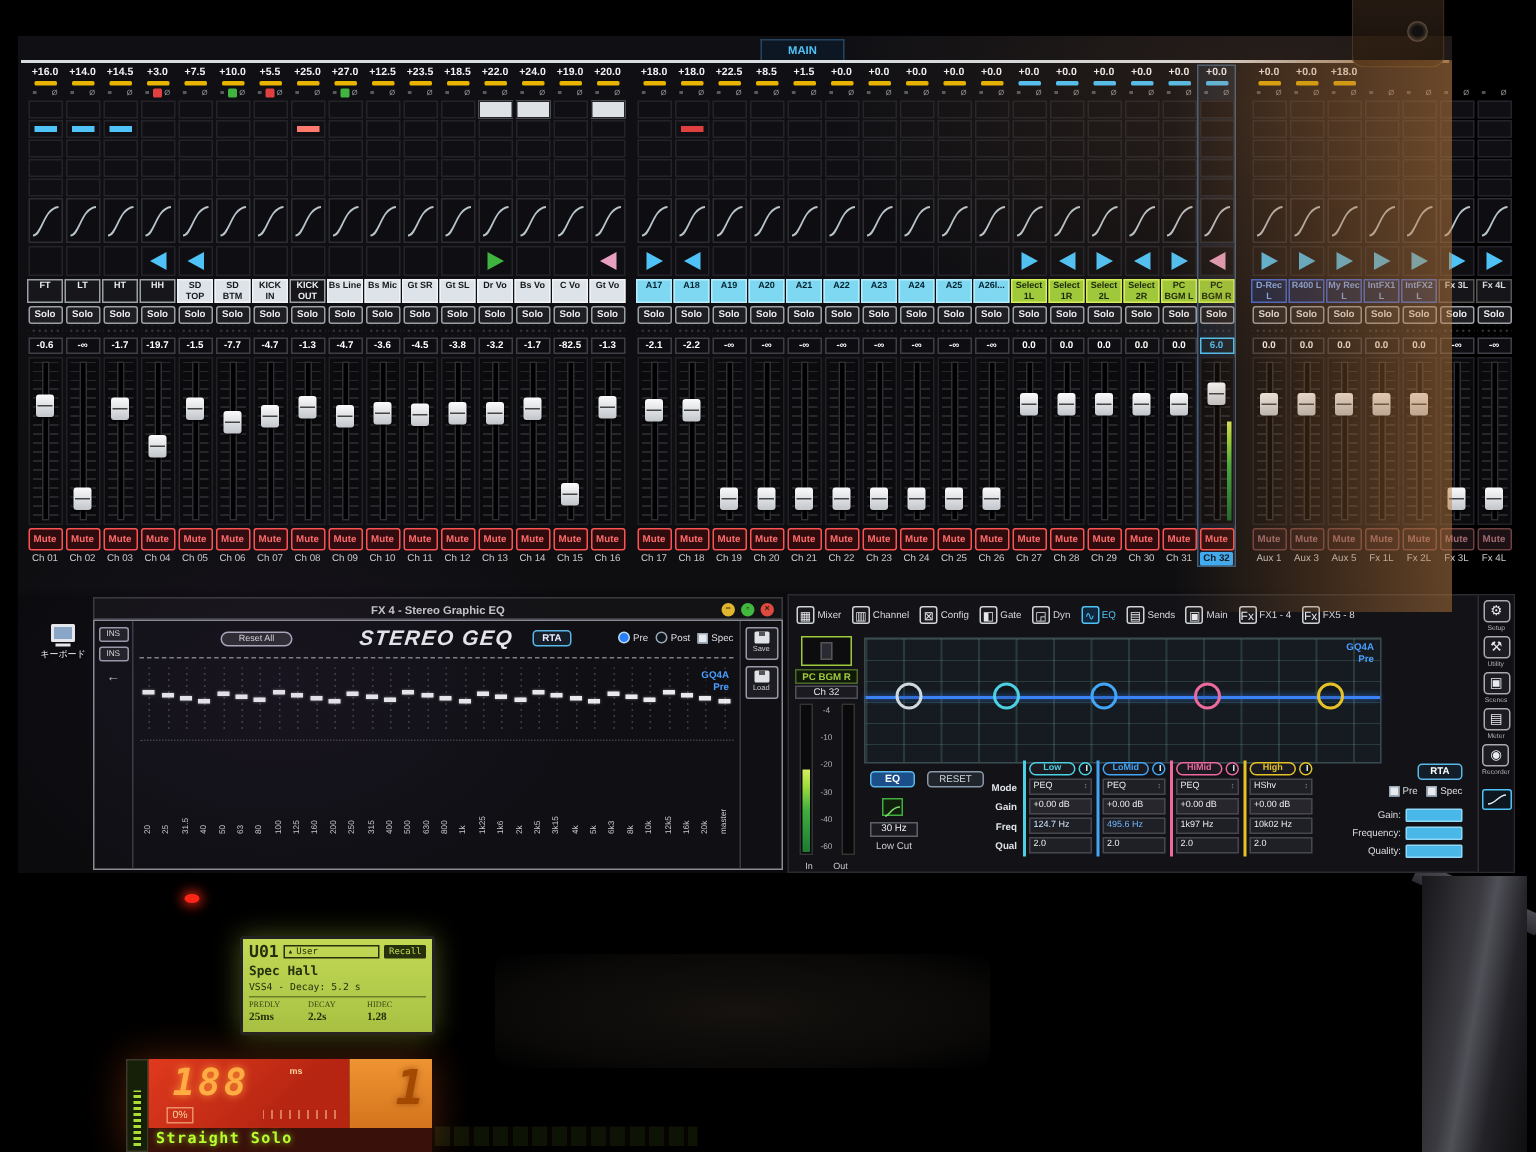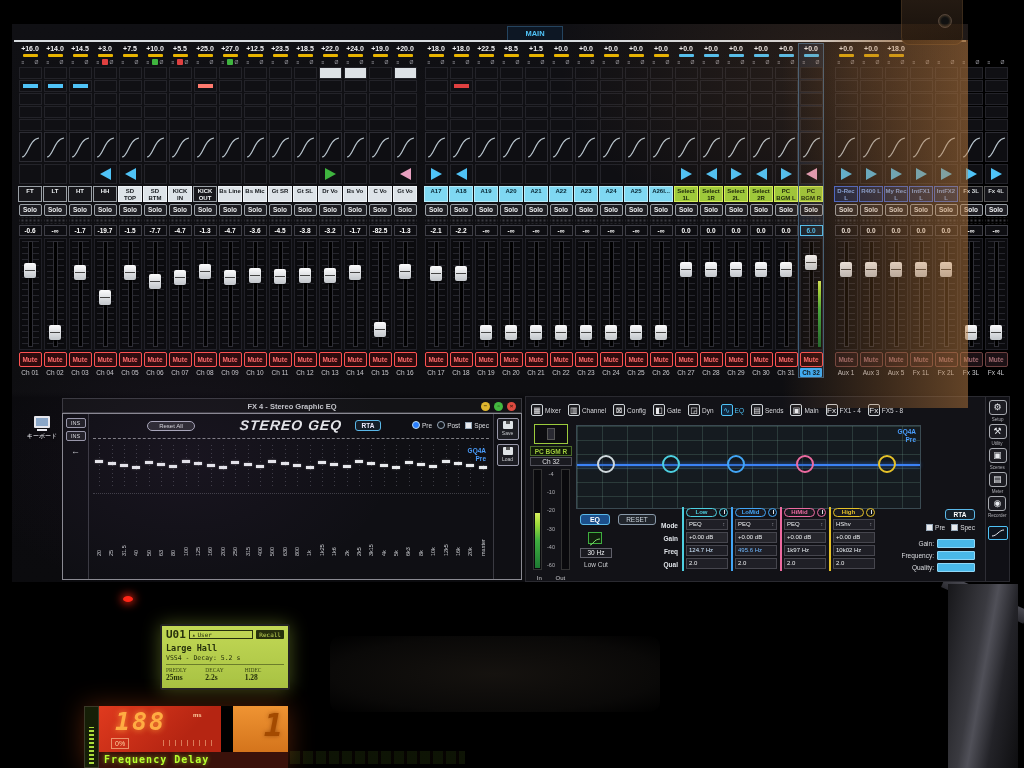--- a/index.html
+++ b/index.html
@@ -200,21 +200,21 @@
   .lcd-name{font-size:8.5px;font-weight:bold;margin-top:2px;}
   .lcd-desc{font-size:6.5px;margin-top:1px;border-bottom:1px solid rgba(38,48,12,.5);padding-bottom:2px;}
   .lcd-params{display:flex;margin-top:2px;font-family:Liberation Serif, serif;}
   .lcol{flex:1;}
   .lph{font-size:5.5px;opacity:.85;}
   .lpv{font-size:7.5px;font-weight:bold;}
   .delay{position:absolute;left:84px;top:706px;width:204px;height:62px;box-shadow:0 0 26px rgba(255,100,30,.3);}
   .d-meter{position:absolute;left:0;top:0;width:15px;height:62px;background:#161f07;border:1px solid #3a3a28;}
   .d-meter::after{content:"";position:absolute;left:4px;right:4px;bottom:3px;height:62%;
     background:repeating-linear-gradient(to top,#aadc3a 0 2px,rgba(30,40,8,.2) 2px 4px);}
-  .d-red{position:absolute;left:15px;top:0;width:122px;height:46px;overflow:hidden;
+  .d-red{position:absolute;left:15px;top:0;width:134px;height:46px;overflow:hidden;
     background:linear-gradient(135deg,#e03a1e,#b52512 70%);}
   .d-digits{position:absolute;left:16px;top:1px;font-family:"DejaVu Sans Mono",monospace;font-style:italic;
     font-weight:bold;font-size:25px;color:#ffac42;text-shadow:0 0 6px rgba(255,160,60,.9);letter-spacing:2px;}
   .d-unit{position:absolute;left:94px;top:6px;font-size:6px;color:#ffd2a0;font-weight:bold;}
   .d-sub{position:absolute;left:12px;top:32px;font-size:7px;color:#ffd2a0;border:1px solid rgba(255,210,160,.6);
     padding:0 3px;line-height:9px;}
   .d-ticks{position:absolute;right:8px;top:34px;width:50px;height:6px;
     background:repeating-linear-gradient(90deg,rgba(255,210,160,.5) 0 1px,transparent 1px 6px);}
   .d-orange{position:absolute;left:149px;top:0;width:55px;height:46px;background:linear-gradient(#ef9433,#d4741c);}
   .d-one{position:absolute;right:5px;top:0;font-family:"DejaVu Sans Mono",monospace;font-weight:bold;
@@ -1649,21 +1649,21 @@
 
 <div class="lcd">
   <div class="lcd-r1">
     <span class="lcd-id">U01</span>
     <span class="lcd-bank">
       <span>▴</span>
       <span>User</span>
     </span>
     <span class="lcd-recall">Recall</span>
   </div>
-  <div class="lcd-name">Large Hall</div>
+  <div class="lcd-name">Spec Hall</div>
   <div class="lcd-desc">VSS4 - Decay: 5.2 s</div>
   <div class="lcd-params">
       <div class="lcol">
         <div class="lph">PREDLY</div>
         <div class="lpv">25ms</div>
       </div>
       <div class="lcol">
         <div class="lph">DECAY</div>
         <div class="lpv">2.2s</div>
       </div>
@@ -1678,18 +1678,18 @@
   <div class="d-meter"></div>
   <div class="d-red">
     <div class="d-digits">188</div>
     <div class="d-unit">ms</div>
     <div class="d-sub">0%</div>
     <div class="d-ticks"></div>
   </div>
   <div class="d-orange">
     <div class="d-one">1</div>
   </div>
-  <div class="d-label">Frequency Delay</div>
+  <div class="d-label">Straight Solo</div>
 </div>
 <div class="delay-ext"></div>
 
 <div class="stand2"></div>
 <div class="stand1"></div>
 
 </body></html>

